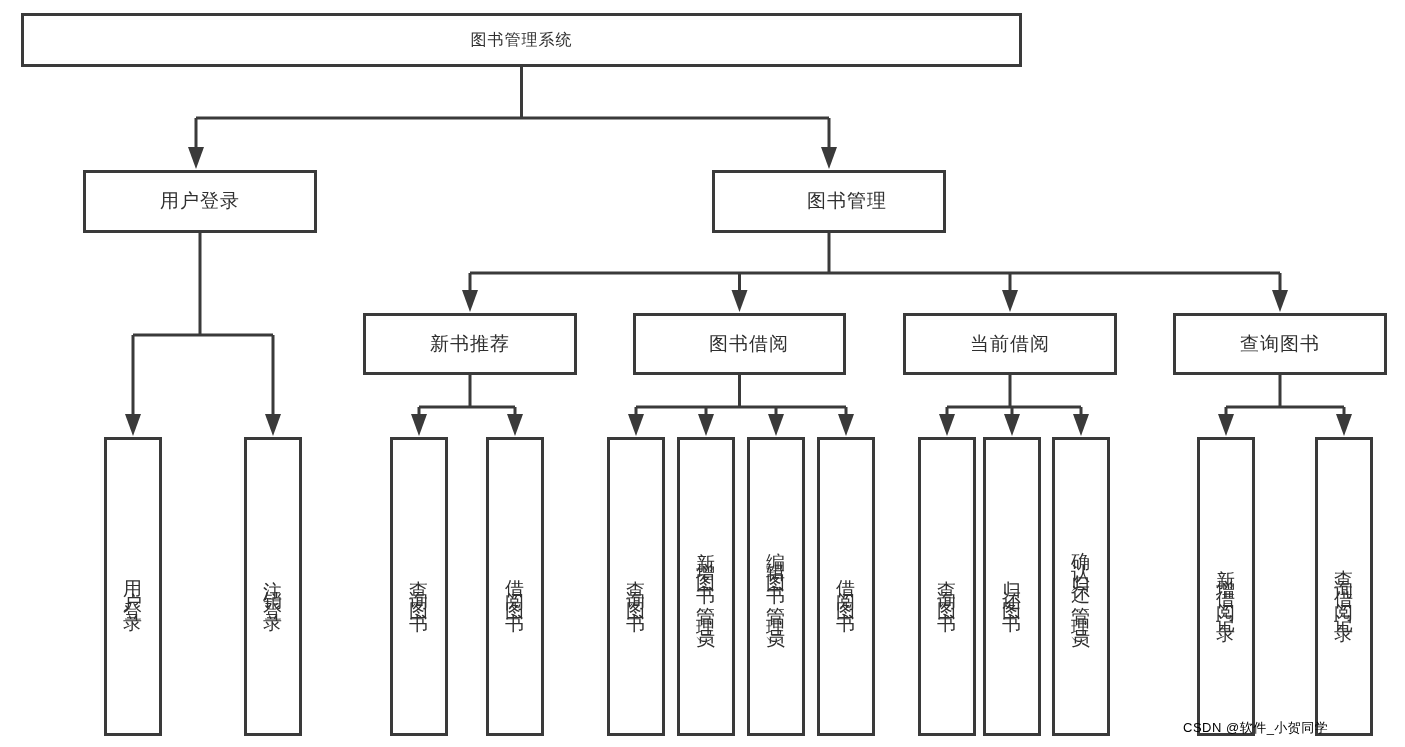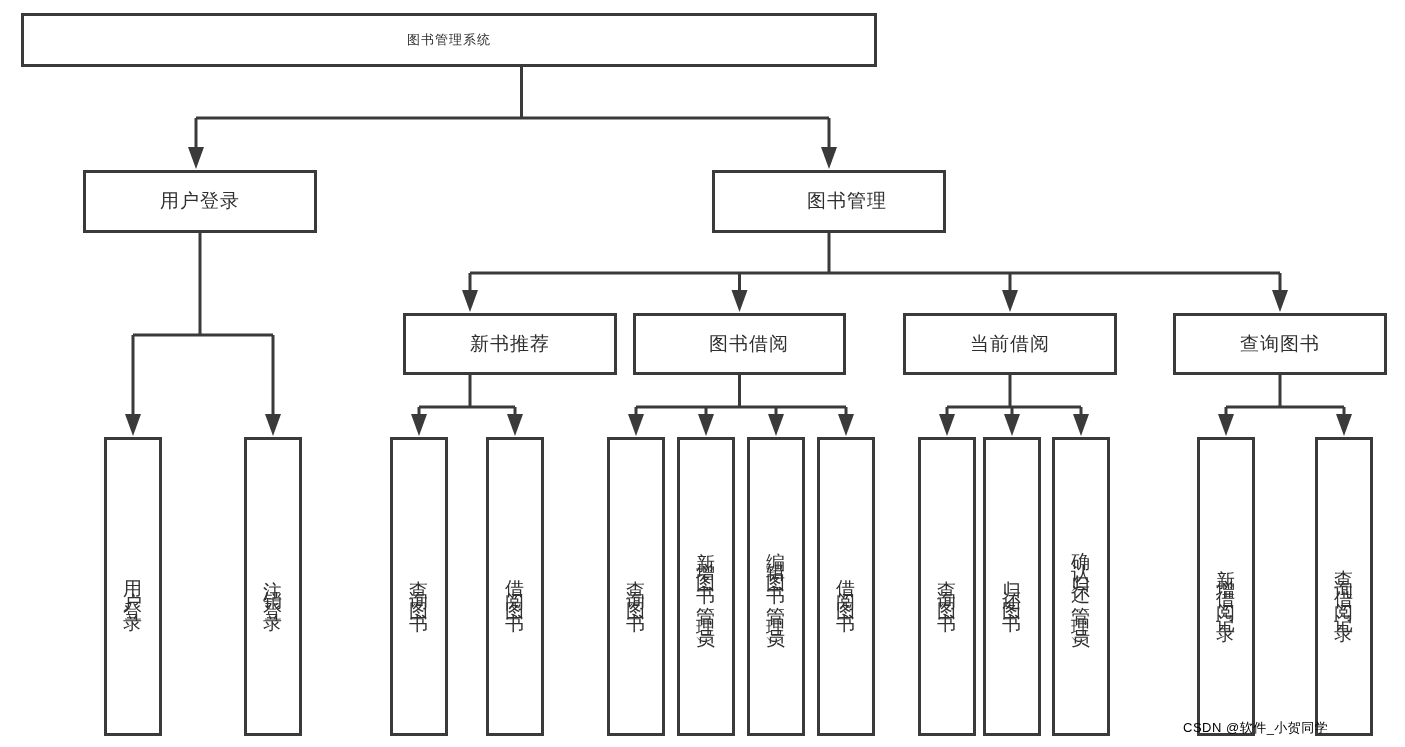--- a/index.html
+++ b/index.html
@@ -27,21 +27,21 @@
     border: 3px solid #3a3a3a;
     color: #2f2f2f;
     display: flex;
     align-items: center;
     justify-content: center;
     font-size: 19px;
     letter-spacing: 1px;
     text-align: center;
     line-height: 1.2;
   }
-  .root  { left: 21px;  top: 13px;  width: 856px; height: 54px; font-size: 13px; }
+  .root  { left: 21px;  top: 13px;  width: 1001px; height: 54px; font-size: 16px; }
   .lvl1  { top: 170px; height: 63px; width: 234px; }
   .lvl2  { top: 313px; height: 62px; }
   .leaf {
     top: 437px;
     height: 299px;
     width: 58px;
     writing-mode: vertical-rl;
     text-orientation: mixed;
     letter-spacing: 11px;
     font-size: 19px;
@@ -102,21 +102,21 @@
       <polygon points="1218,414 1234,414 1226,436"></polygon>
       <polygon points="1336,414 1352,414 1344,436"></polygon>
     </g>
   </svg>
 
   <div class="node root">图书管理系统</div>
 
   <div class="node lvl1" style="left:83px;">用户登录</div>
   <div class="node lvl1" style="left:712px;padding-left:36px;">图书管理</div>
 
-  <div class="node lvl2" style="left:363px;width:214px;margin-left:40px;">新书推荐</div>
+  <div class="node lvl2" style="left:363px;width:214px;">新书推荐</div>
   <div class="node lvl2" style="left:633px;width:213px;padding-left:19px;">图书借阅</div>
   <div class="node lvl2" style="left:903px;width:214px;">当前借阅</div>
   <div class="node lvl2" style="left:1173px;width:214px;">查询图书</div>
 
   <div class="node leaf" style="left:104px;">用户登录</div>
   <div class="node leaf" style="left:244px;">注销登录</div>
 
   <div class="node leaf" style="left:390px;">查询图书</div>
   <div class="node leaf" style="left:486px;">借阅图书</div>
 

